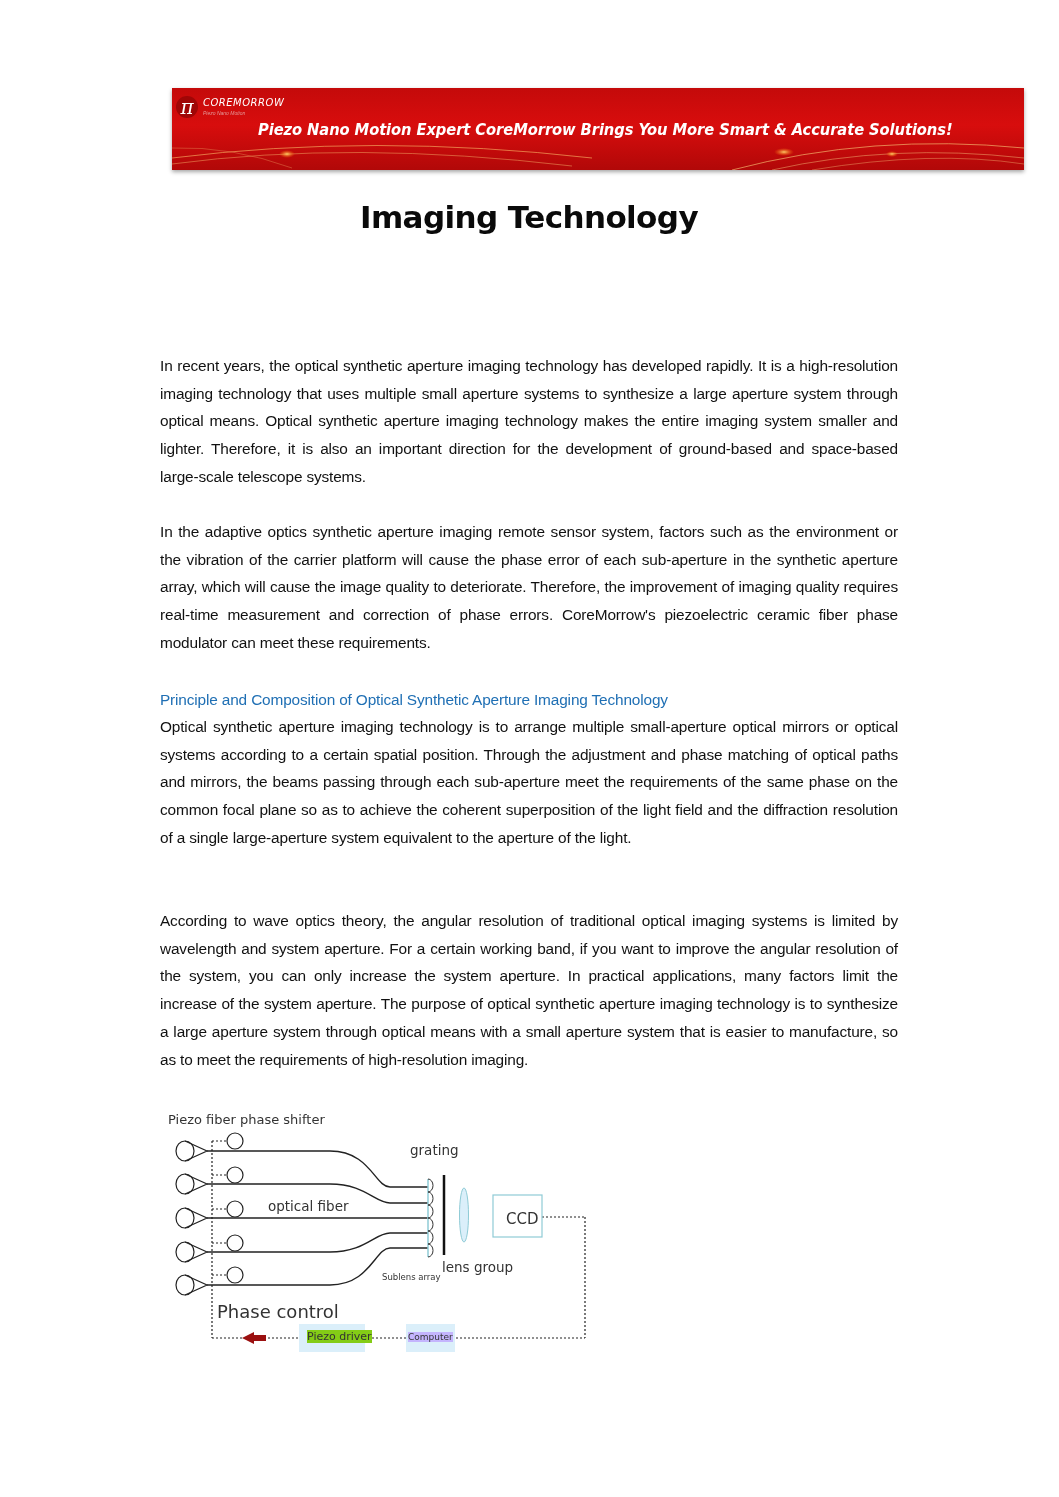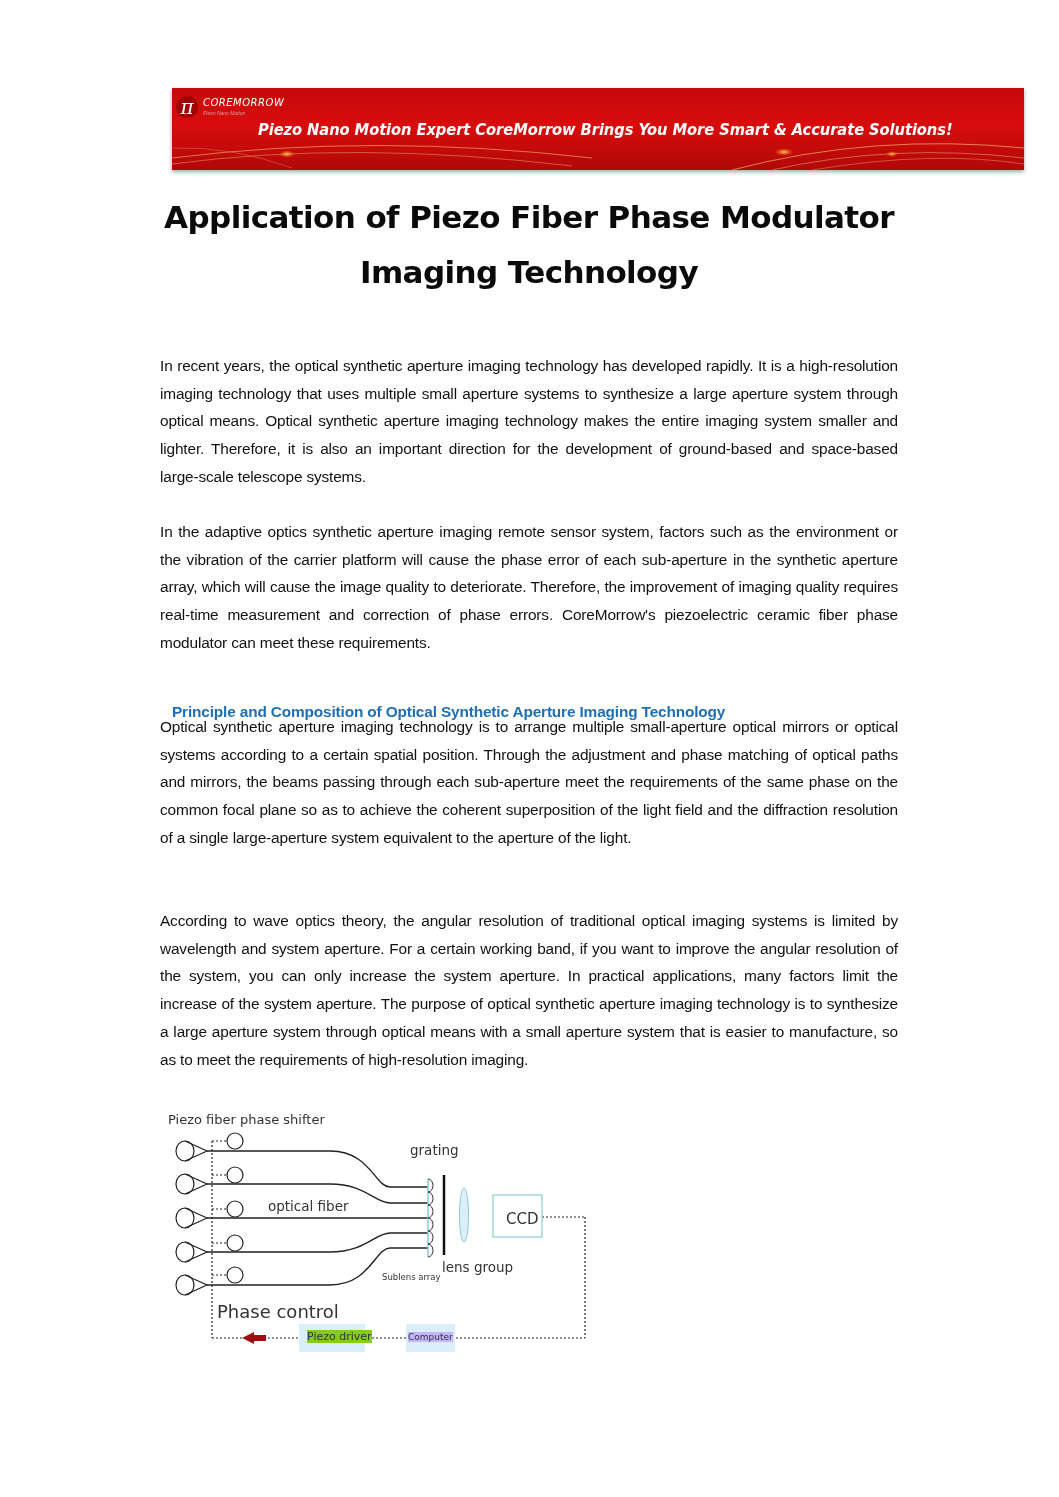--- a/index.html
+++ b/index.html
@@ -61,27 +61,26 @@
     <ellipse cx="612" cy="64" rx="10" ry="4" fill="url(#glow)"></ellipse>
     <ellipse cx="720" cy="66" rx="6" ry="3" fill="url(#glow)"></ellipse>
   </svg>
   <div class="logo-mark">π</div>
   <div class="brand">COREMORROW</div>
   <div class="brand-sub">Piezo Nano Motion</div>
   <div class="slogan">Piezo Nano Motion Expert CoreMorrow Brings You More Smart &amp; Accurate  Solutions!</div>
 </div>
 
 <h1 class="title" style="margin:0;">
-  <span class="line">Application of Piezo Fiber Phase Modulator</span>
   <span class="line">Imaging Technology</span>
 </h1>
 
 <p class="body" style="top:352px; margin:0;">In recent years, the optical synthetic aperture imaging technology has developed rapidly. It is a high-resolution imaging technology that uses multiple small aperture systems to synthesize a large aperture system through optical means. Optical synthetic aperture imaging technology makes the entire imaging system smaller and lighter. Therefore, it is also an important direction for the development of ground-based and space-based large-scale telescope systems.</p>
 <p class="body" style="top:518px; margin:0;">In the adaptive optics synthetic aperture imaging remote sensor system, factors such as the environment or the vibration of the carrier platform will cause the phase error of each sub-aperture in the synthetic aperture array, which will cause the image quality to deteriorate. Therefore, the improvement of imaging quality requires real-time measurement and correction of phase errors. CoreMorrow's piezoelectric ceramic fiber phase modulator can meet these requirements.</p>
-<h2 class="heading-blue" style="margin:12px; font-weight:bold;">Principle and Composition of Optical Synthetic Aperture Imaging Technology</h2>
+<h2 class="heading-blue" style="margin:0; font-weight:normal;">Principle and Composition of Optical Synthetic Aperture Imaging Technology</h2>
 <p class="body" style="top:713px; margin:0;">Optical synthetic aperture imaging technology is to arrange multiple small-aperture optical mirrors or optical systems according to a certain spatial position. Through the adjustment and phase matching of optical paths and mirrors, the beams passing through each sub-aperture meet the requirements of the same phase on the common focal plane so as to achieve the coherent superposition of the light field and the diffraction resolution of a single large-aperture system equivalent to the aperture of the light.</p>
 <p class="body" style="top:907px; margin:0;">According to wave optics theory, the angular resolution of traditional optical imaging systems is limited by wavelength and system aperture. For a certain working band, if you want to improve the angular resolution of the system, you can only increase the system aperture. In practical applications, many factors limit the increase of the system aperture. The purpose of optical synthetic aperture imaging technology is to synthesize a large aperture system through optical means with a small aperture system that is easier to manufacture, so as to meet the requirements of high-resolution imaging.</p>
 
 <div class="diagram">
   <svg width="440" height="260" viewBox="0 0 440 260">
 
     <g stroke="#222" stroke-width="1.2" fill="none">
       <g transform="translate(0,46)">
           <ellipse cx="25" cy="0" rx="9" ry="10"></ellipse>
           <path d="M25 -10 L47 0 L25 10"></path>

